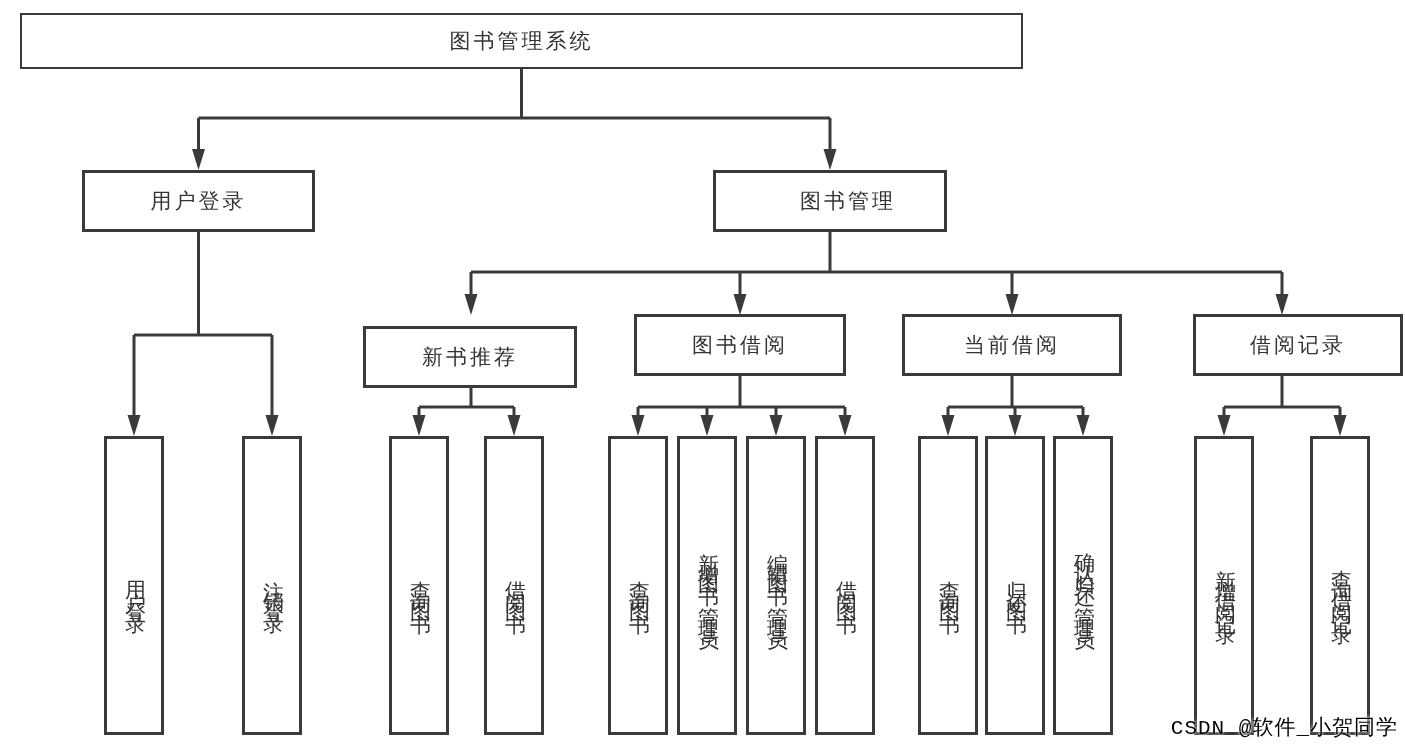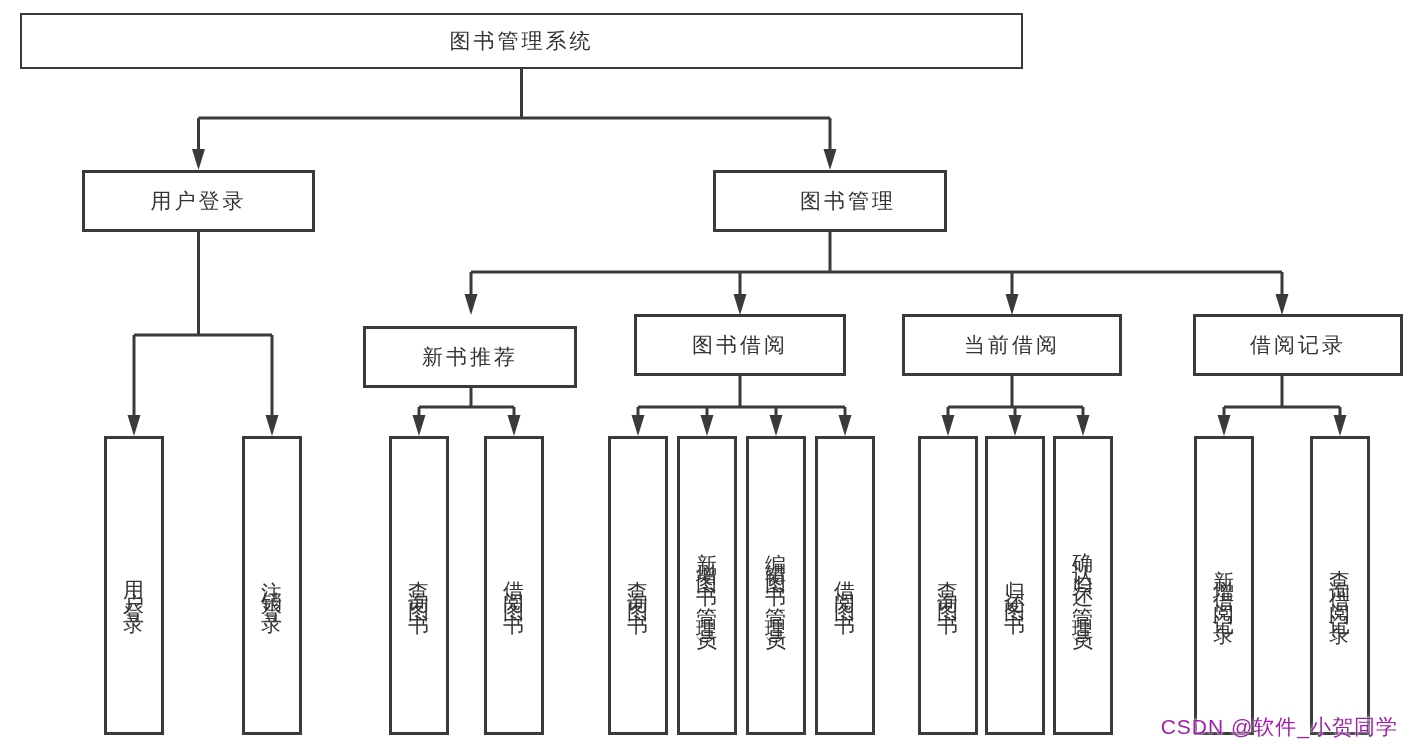--- a/index.html
+++ b/index.html
@@ -2,21 +2,21 @@
 <html><head>
 <meta charset="utf-8">
 <style>
   html, body { margin: 0; padding: 0; background: #ffffff; }
   #canvas {
     position: relative;
     width: 1405px;
     height: 747px;
     background: #ffffff;
     overflow: hidden;
-    font-family: Liberation Sans, sans-serif;
+    font-family: Liberation Mono, monospace;
   }
   #connectors {
     position: absolute;
     left: 0; top: 0;
     width: 1405px; height: 747px;
   }
   .box {
     position: absolute;
     box-sizing: border-box;
     background: #ffffff;
@@ -42,21 +42,21 @@
     letter-spacing: 11px;
     line-height: 1;
     color: #333333;
   }
   #watermark {
     position: absolute;
     top: 713px;
     right: 7px;
     font-size: 21px;
     letter-spacing: 1px;
-    color: #a21caf;
+    color: #000000;
     text-shadow: 0 0 4px #ffffff, 0 0 2px #ffffff;
     z-index: 5;
     white-space: nowrap;
   }
 </style>
 </head>
 <body>
 
 <div id="canvas">
 

